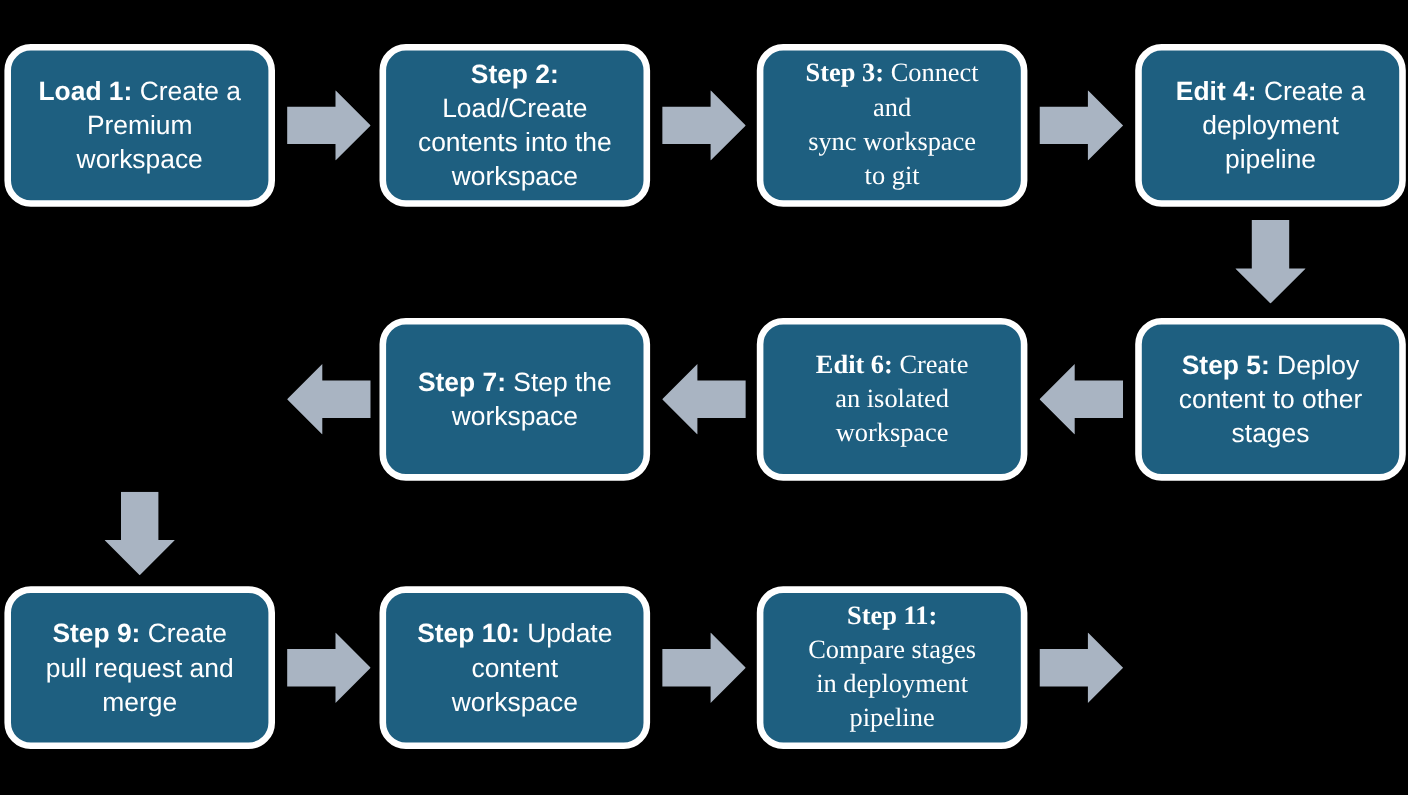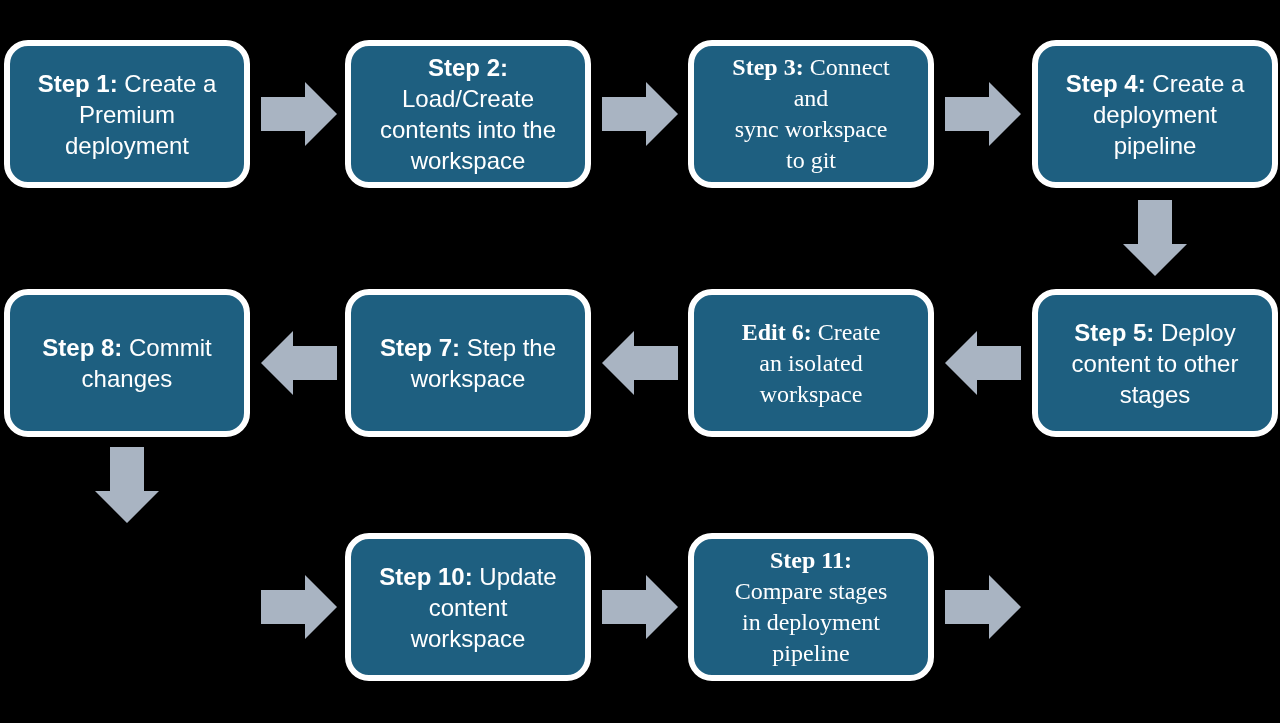--- a/index.html
+++ b/index.html
@@ -51,61 +51,62 @@
   .ax1{left:261px;} .ax2{left:602px;} .ax3{left:945px;}
   .down1{left:1123px;top:200px;}
   .down2{left:95px;top:447px;}
 </style>
 </head>
 <body>
 
 <div class="canvas">
 
   <div class="step-box r1 c1">
-    <div class="step-text"><span class="prefix">Step 1:</span><span class="rest"> Create a
+    <div class="step-text"><span class="prefix">Load 1:</span><span class="rest"> Create a
 Premium
-deployment</span></div>
+workspace</span></div>
   </div>
   <div class="step-box r1 c2">
     <div class="step-text"><span class="prefix">Step 2:</span><span class="rest">
 Load/Create
 contents into the
 workspace</span></div>
   </div>
   <div class="step-box r1 c3">
     <div class="step-text"><span class="prefix">Step 3:</span><span class="rest"> Connect
 and
 sync workspace
 to git</span></div>
   </div>
   <div class="step-box r1 c4">
-    <div class="step-text"><span class="prefix">Step 4:</span><span class="rest"> Create a
+    <div class="step-text"><span class="prefix">Edit 4:</span><span class="rest"> Create a
 deployment
 pipeline</span></div>
   </div>
 
   <div class="step-box r2 c4">
     <div class="step-text"><span class="prefix">Step 5:</span><span class="rest"> Deploy
 content to other
 stages</span></div>
   </div>
   <div class="step-box r2 c3">
     <div class="step-text"><span class="prefix">Edit 6:</span><span class="rest"> Create
 an isolated
 workspace</span></div>
   </div>
   <div class="step-box r2 c2">
     <div class="step-text"><span class="prefix">Step 7:</span><span class="rest"> Step the
 workspace</span></div>
   </div>
-  <div class="step-box r2 c1">
-    <div class="step-text"><span class="prefix">Step 8:</span><span class="rest"> Commit
-changes</span></div>
+
+  <div class="step-box r3 c1">
+    <div class="step-text"><span class="prefix">Step 9:</span><span class="rest"> Create
+pull request and
+merge</span></div>
   </div>
-
   <div class="step-box r3 c2">
     <div class="step-text"><span class="prefix">Step 10:</span><span class="rest"> Update
 content
 workspace</span></div>
   </div>
   <div class="step-box r3 c3">
     <div class="step-text"><span class="prefix">Step 11:</span><span class="rest">
 Compare stages
 in deployment
 pipeline</span></div>

